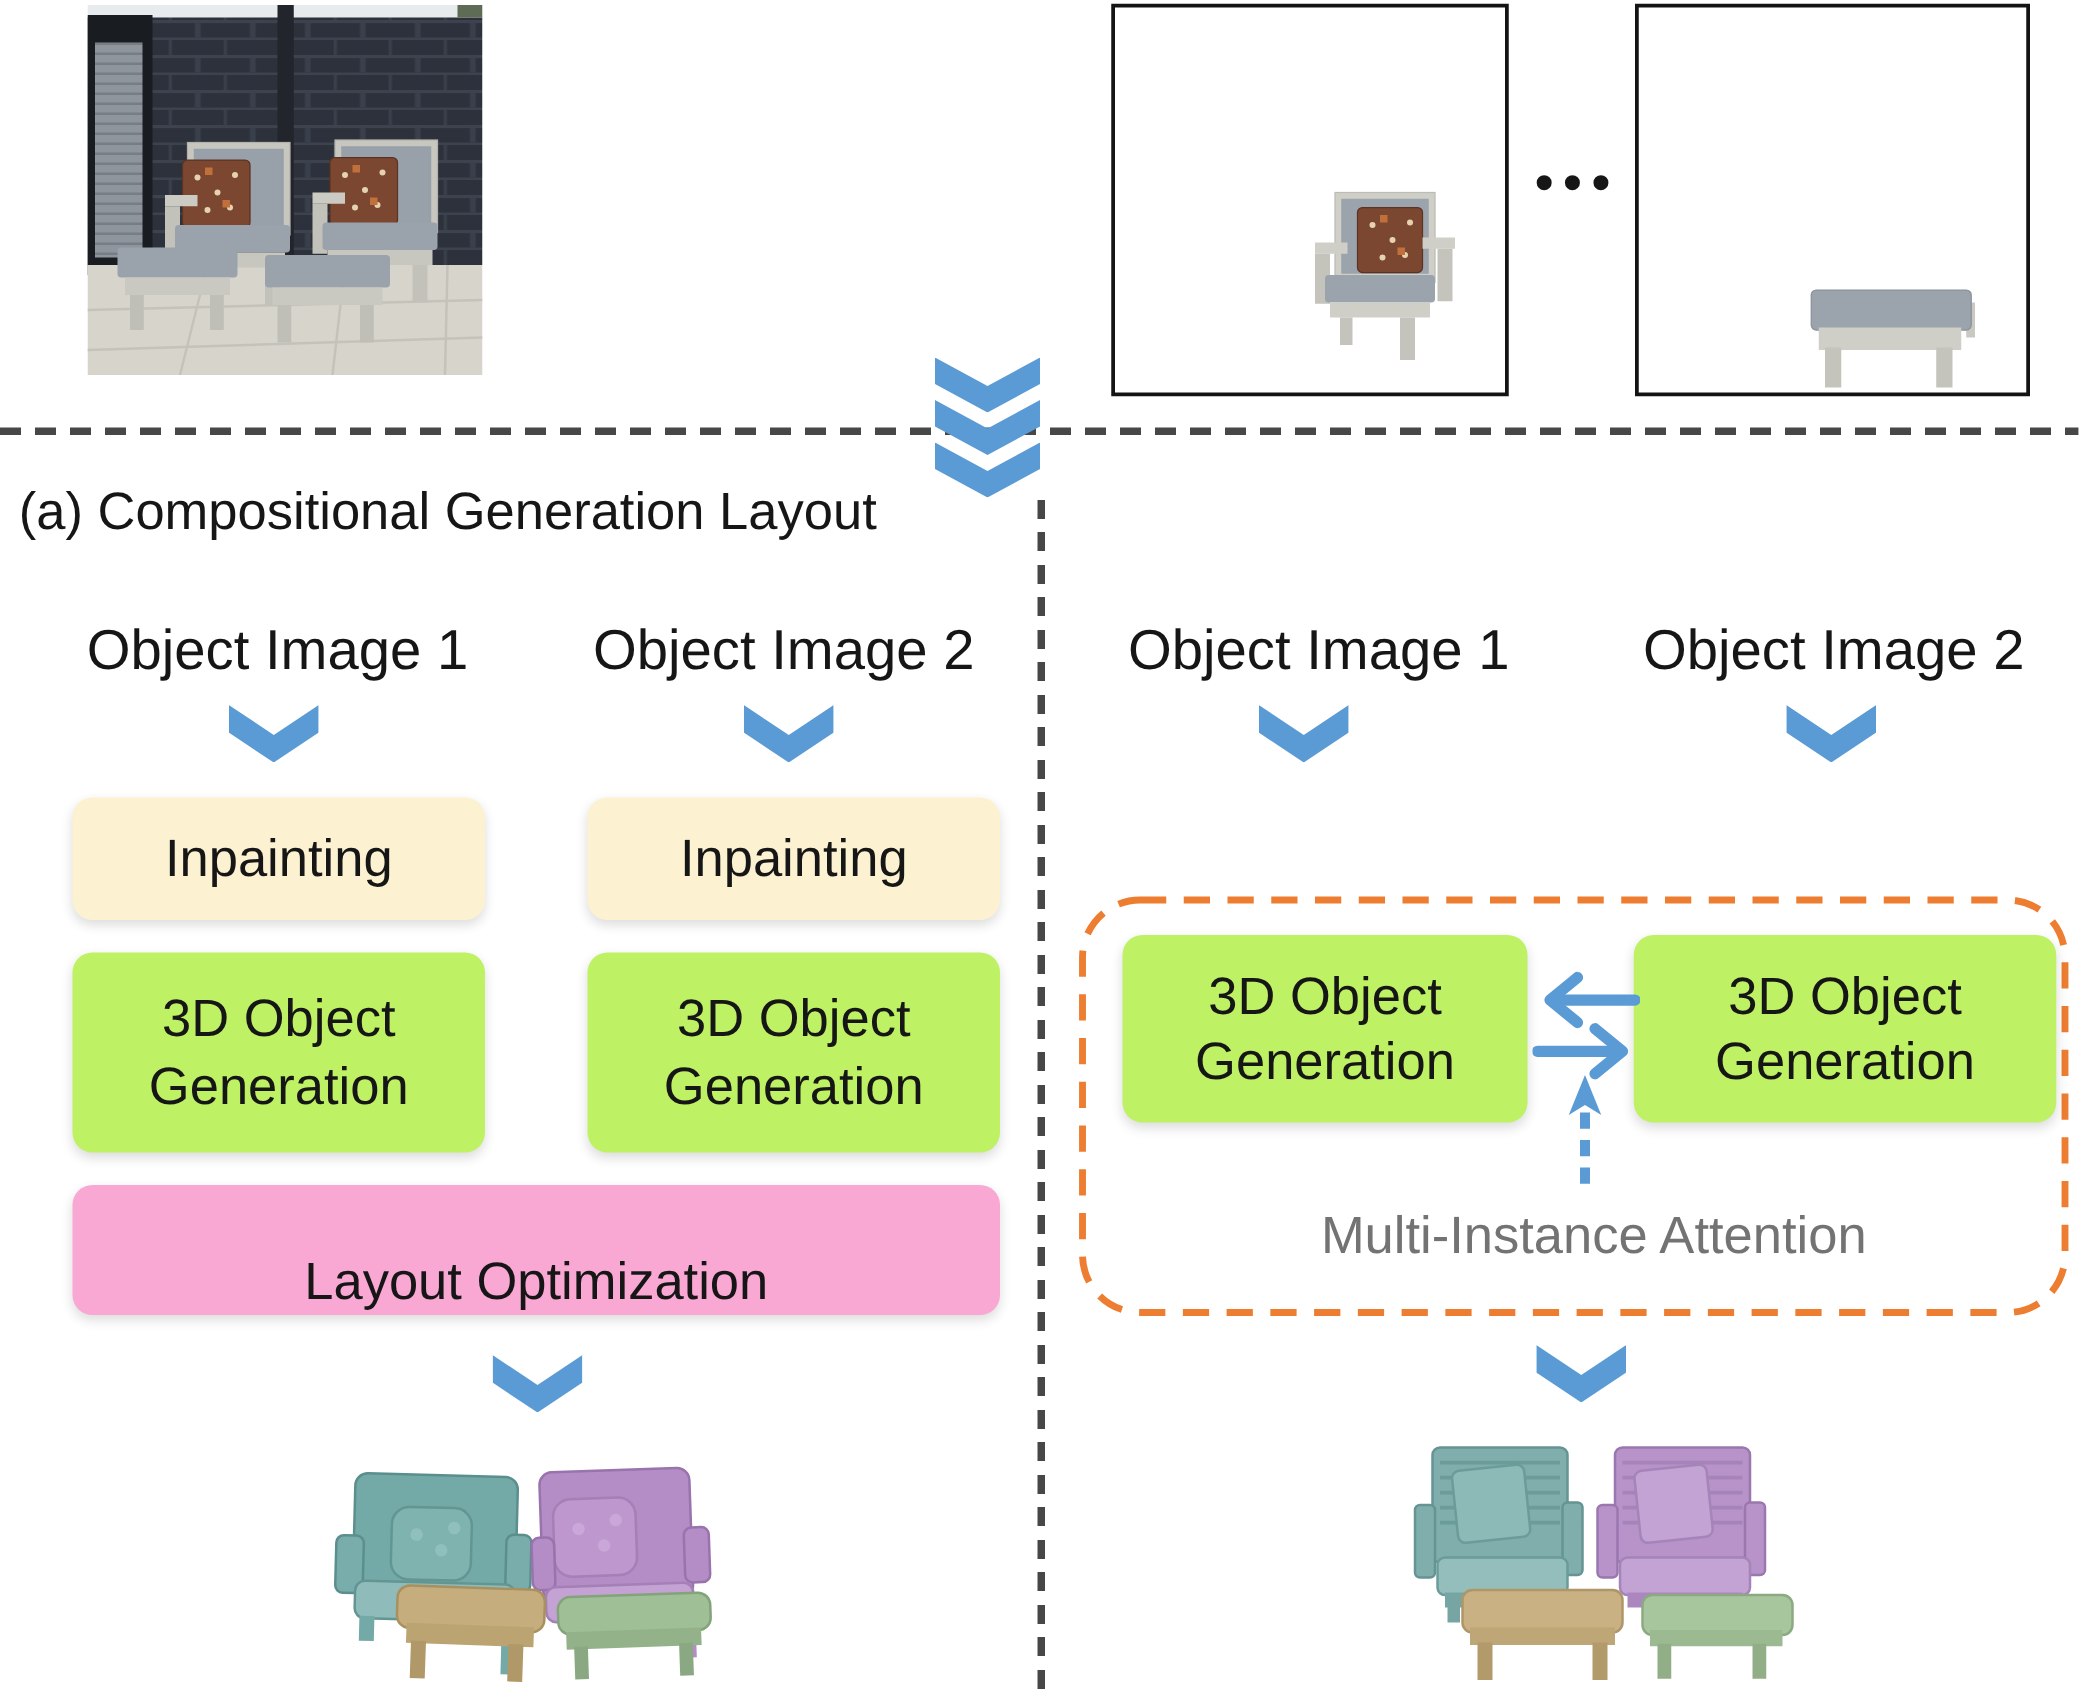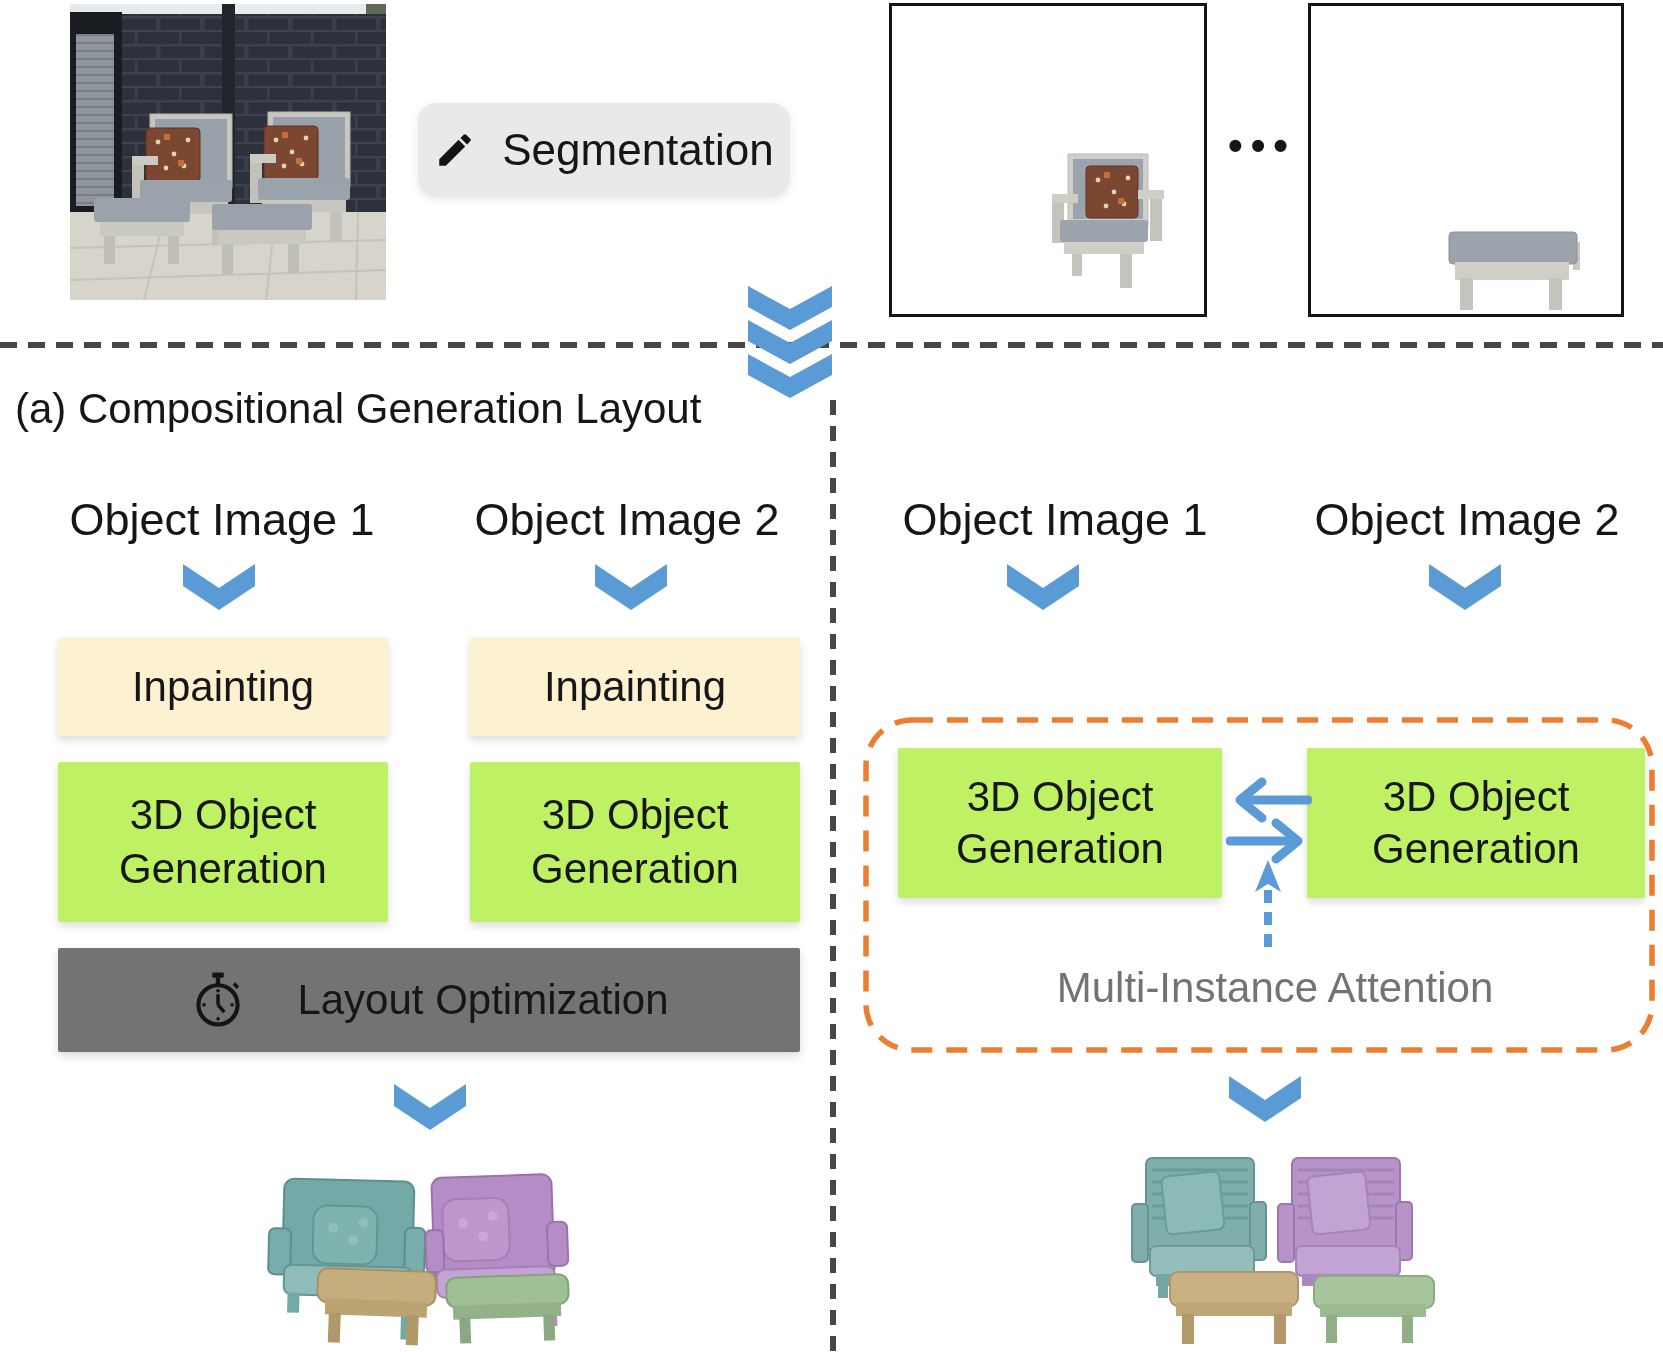--- a/index.html
+++ b/index.html
@@ -25,27 +25,27 @@
     clip-path:polygon(0 0, 50% 52%, 100% 0, 100% 48%, 50% 100%, 0 48%);
   }
   .triple .chev { margin-top:-10px; width:84px; height:44px; }
   .triple .chev:first-child { margin-top:0; }
 
   .title { font-size:42px; line-height:50px; white-space:nowrap; }
 
   .obj-label { width:340px; text-align:center; font-size:45px; white-space:nowrap; }
 
   .flow-box {
-    border-radius:2px; display:flex; flex-direction:column;
+    border-radius:16px; display:flex; flex-direction:column;
     align-items:center; justify-content:center; text-align:left;
     font-size:42px; line-height:54px; box-shadow:0 4px 9px rgba(0,0,0,0.14);
   }
   .box-yellow { background:#FCF2D1; }
   .box-peach  { background:#bef264; }
-  .box-green  { background:#737373; flex-direction:row; gap:50px; }
+  .box-green  { background:#f9a8d4; flex-direction:column; gap:50px; }
 
   .seg-pill {
     left:418px; top:103px; width:372px; height:93px; border-radius:18px;
     background:#E9E9E9; display:flex; align-items:center; justify-content:center;
     gap:26px; font-size:44px; box-shadow:0 3px 8px rgba(0,0,0,0.10);
   }
 
   .seg-frame { background:#ffffff; border:3px solid #141414; }
 
   .dots { width:100px; text-align:center; font-size:42px; font-weight:bold; letter-spacing:8px; }
@@ -140,26 +140,20 @@
       <rect x="260" y="208" width="12" height="30" fill="#C2C2BB"></rect>
     </g>
     <g>
       <rect x="142" y="200" width="100" height="26" rx="3" fill="#9AA2AB"></rect>
       <rect x="148" y="226" width="88" height="14" fill="#C9C9C2"></rect>
       <rect x="152" y="240" width="11" height="30" fill="#BFBFB8"></rect>
       <rect x="218" y="240" width="11" height="30" fill="#BFBFB8"></rect>
     </g>
   </svg>
 
-  <div class="abs seg-pill">
-    <svg width="42" height="42" viewBox="0 0 24 24">
-      <path fill="#141414" d="M3 17.25V21h3.75L17.81 9.94l-3.75-3.75L3 17.25zM20.71 7.04c.39-.39.39-1.02 0-1.41l-2.34-2.34a1 1 0 0 0-1.41 0l-1.83 1.83 3.75 3.75 1.83-1.83z"></path>
-    </svg>
-    <span>Segmentation</span>
-  </div>
 
   <div class="abs seg-frame" style="left:889px; top:3px; width:312px; height:308px;">
     <svg width="312" height="308" viewBox="0 0 312 308">
       <rect x="176" y="148" width="80" height="72" fill="#CFCFC8" stroke="#BCBCB5"></rect>
       <rect x="181" y="153" width="70" height="60" fill="#9BA3AC"></rect>
       <rect x="194" y="160" width="52" height="52" rx="4" fill="#7B4731" stroke="#5C3322"></rect>
       <g fill="#E4D3AE">
           <circle cx="206" cy="174" r="2.4"></circle>
           <circle cx="222" cy="186" r="2.4"></circle>
           <circle cx="236" cy="172" r="2.4"></circle>

